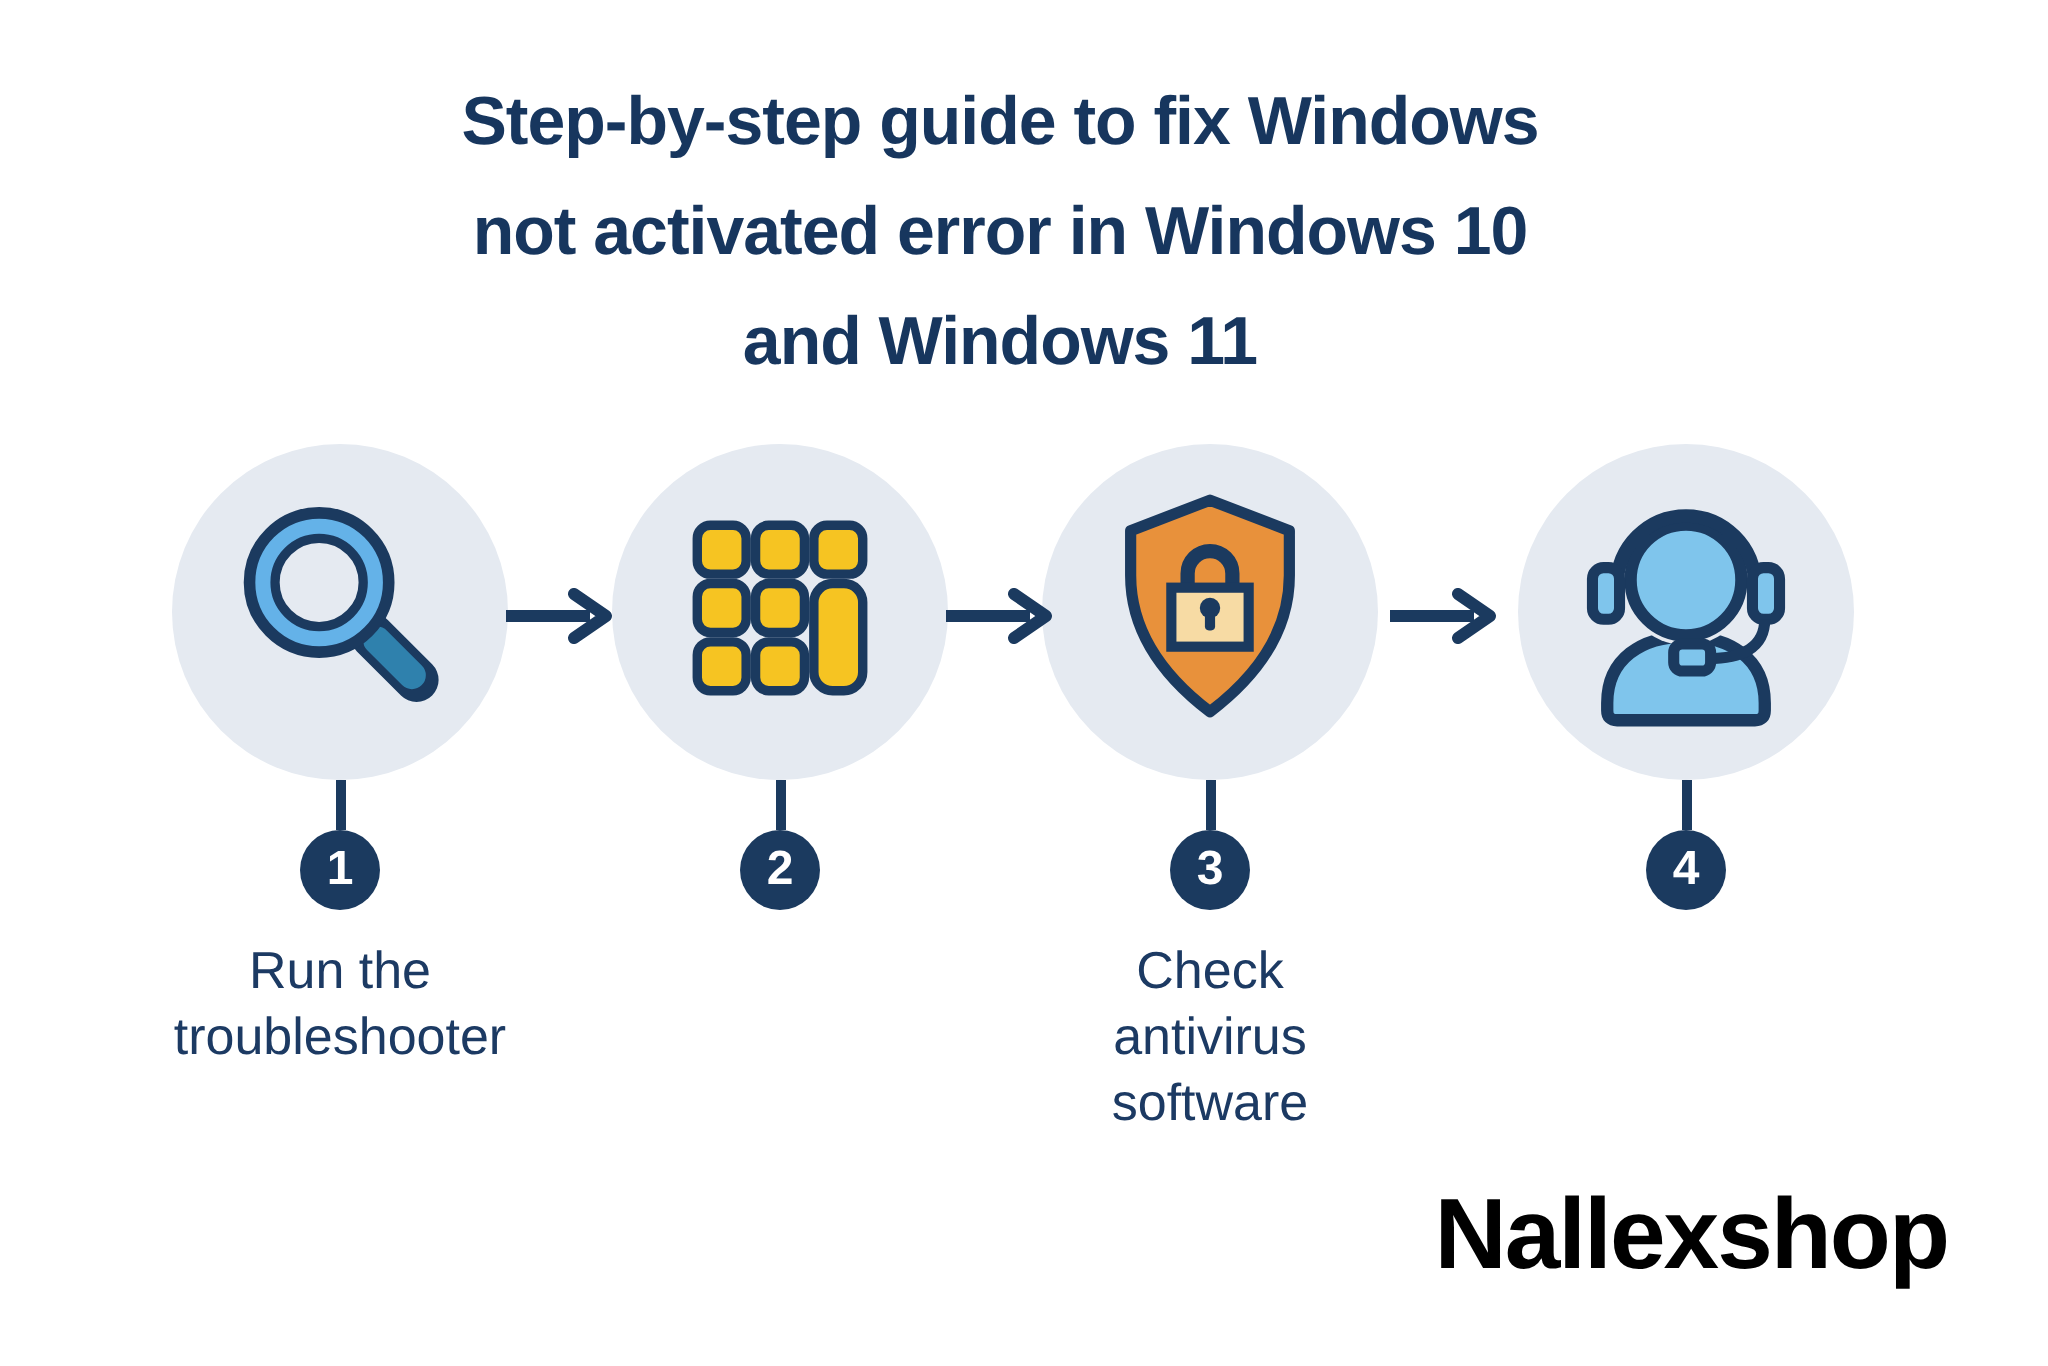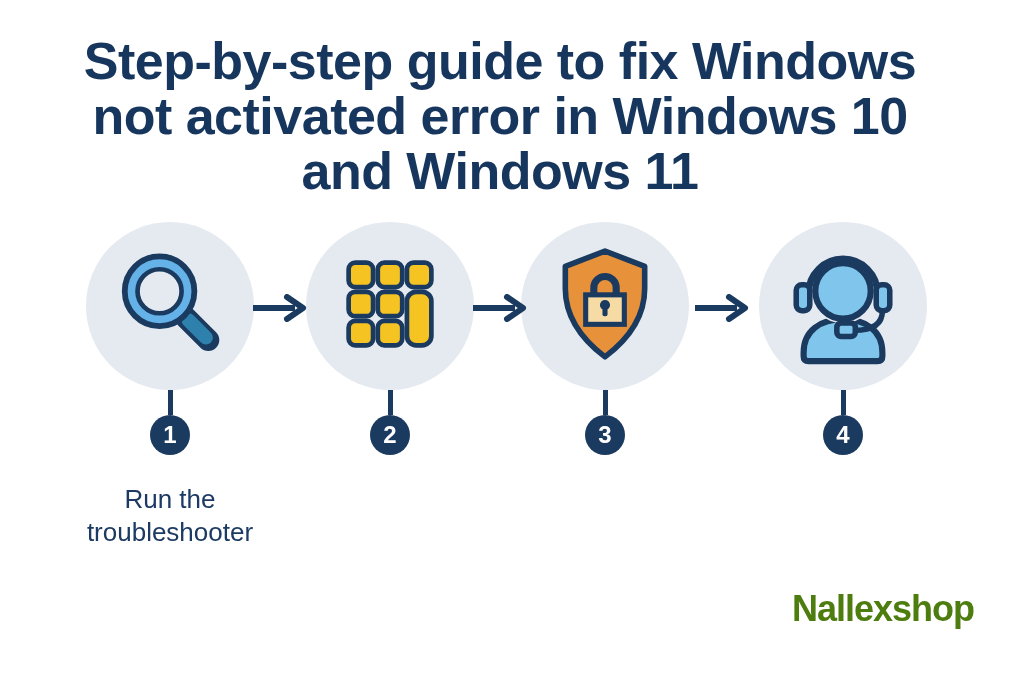--- a/index.html
+++ b/index.html
@@ -13,21 +13,21 @@
     background: #ffffff;
     overflow: hidden;
   }
 
   .title {
     position: absolute;
     top: 34px;
     left: 0;
     width: 1000px;
     text-align: center;
-    font-size: 52px;
+    font-size: 34px;
     line-height: 55px;
     font-weight: bold;
     color: #17365e;
     letter-spacing: -0.5px;
     white-space: pre-line;
   }
 
   .step {
     position: absolute;
     top: 222px;
@@ -64,21 +64,21 @@
     background: #1b3a5f;
     color: #ffffff;
     font-weight: bold;
     font-size: 24px;
     display: flex;
     align-items: center;
     justify-content: center;
   }
 
   .step-label {
-    margin-top: 28px;
+    margin-top: 14px;
     font-size: 26px;
     line-height: 33px;
     color: #1c3a63;
     text-align: center;
     white-space: pre-line;
   }
 
   .arrow {
     position: absolute;
     top: 294px;
@@ -86,23 +86,23 @@
     height: 28px;
   }
   .arrow.a1 { left: 251px; }
   .arrow.a2 { left: 471px; }
   .arrow.a3 { left: 693px; }
 
   .watermark {
     position: absolute;
     top: 588px;
     right: 50px;
-    font-size: 36px;
+    font-size: 50px;
     font-weight: bold;
-    color: #4d7c0f;
+    color: #000000;
     letter-spacing: -1px;
   }
 </style>
 </head>
 <body>
 
 <div class="canvas">
 
   <div class="title">Step-by-step guide to fix Windows
 not activated error in Windows 10
@@ -153,20 +153,23 @@
           <path d="M50,5 L89,20 V42 C89,68 75,90 50,109 C25,90 11,68 11,42 V20 Z" fill="#e8913b" stroke="#1b3a5f" stroke-width="5.5" stroke-linejoin="round"></path>
           <path d="M39,48 V41 a11,11 0 0 1 22,0 V48" fill="none" stroke="#1b3a5f" stroke-width="7"></path>
           <rect x="31" y="48" width="38" height="29" fill="#f7dba4" stroke="#1b3a5f" stroke-width="5"></rect>
           <circle cx="50" cy="58" r="5" fill="#1b3a5f"></circle>
           <rect x="47.5" y="60" width="5" height="9" rx="2" fill="#1b3a5f"></rect>
         </svg>
       </span>
     </div>
     <div class="connector"></div>
     <div class="badge">3</div>
+    <div class="step-label">Check
+antivirus
+software</div>
   </div>
 
   <div class="step s4">
     <div class="step-circle">
       <span>
         <svg width="128" height="121" viewBox="0 0 104 98">
           <path d="M24,95 Q20,95 20,91 L20,88 C20,70 34,61 52,61 C70,61 84,70 84,88 L84,91 Q84,95 80,95 Z" fill="#7fc5ec" stroke="#1b3a5f" stroke-width="5" stroke-linejoin="round"></path>
           <circle cx="52" cy="38" r="26.5" fill="#e5eaf1"></circle>
           <circle cx="52" cy="38" r="22.5" fill="#7fc5ec" stroke="#1b3a5f" stroke-width="5"></circle>
           <path d="M24,46 V40 a28,28 0 0 1 56,0 V46" fill="none" stroke="#1b3a5f" stroke-width="5.5"></path>

